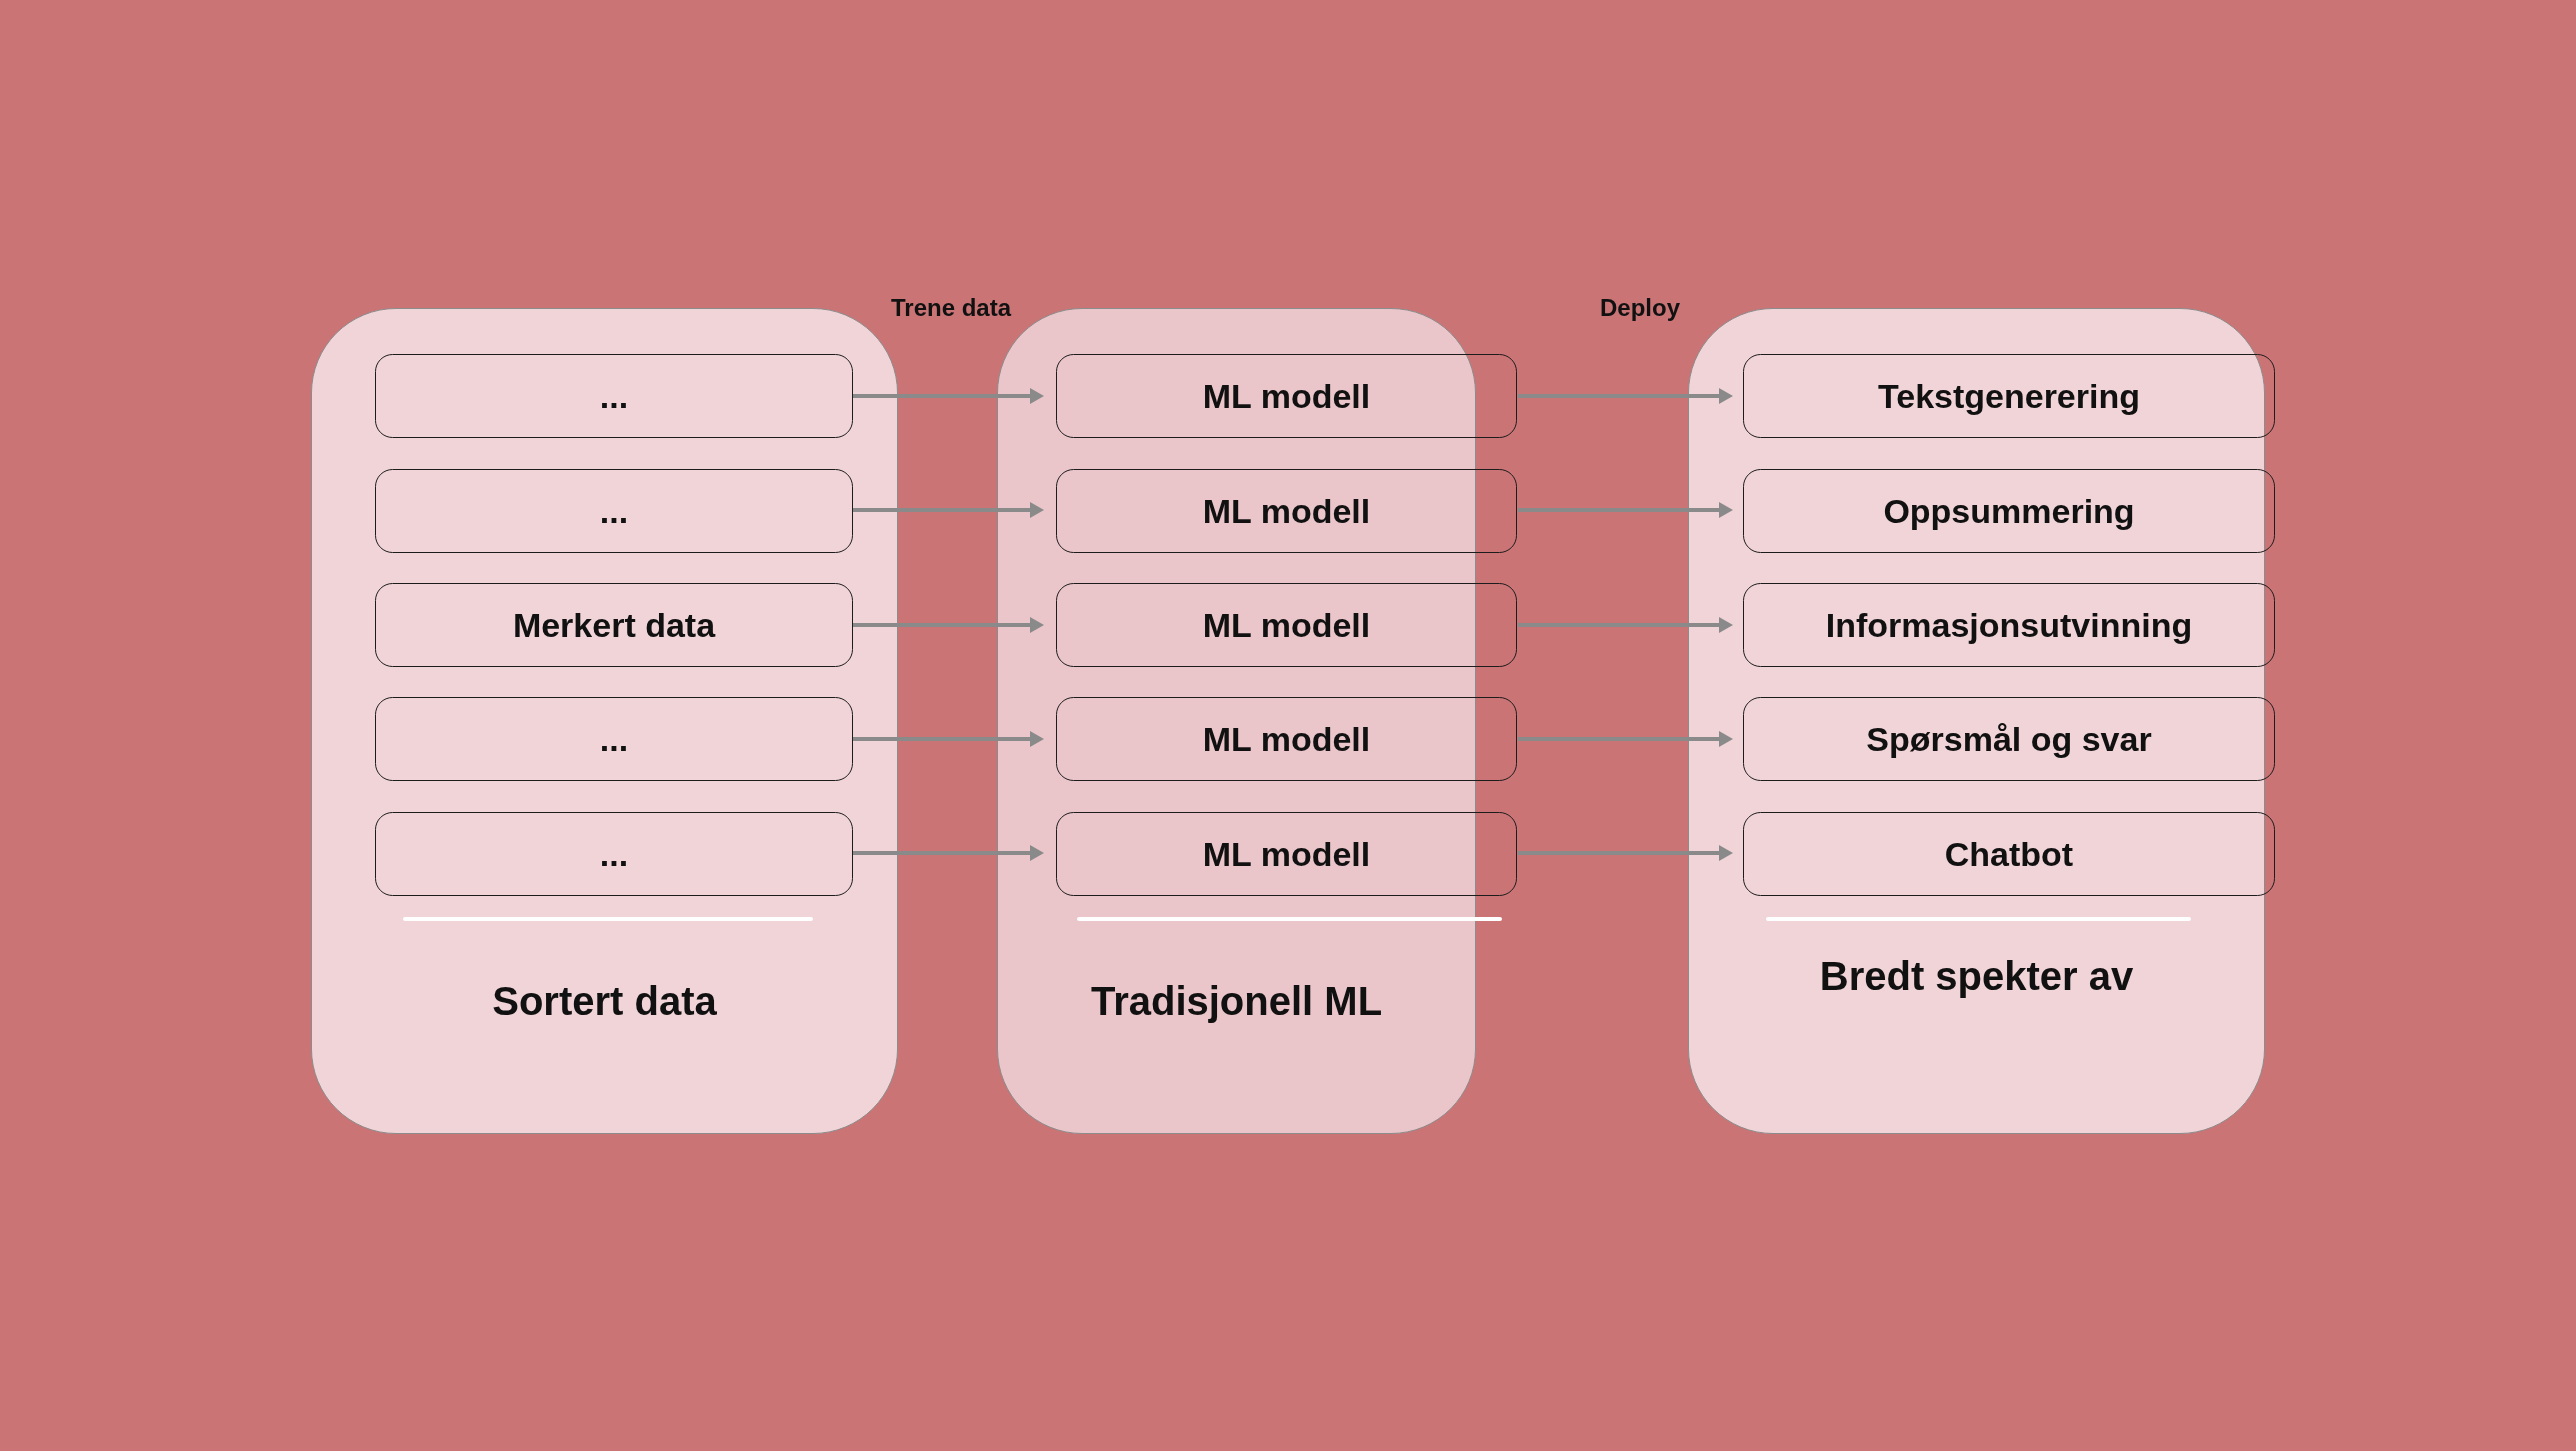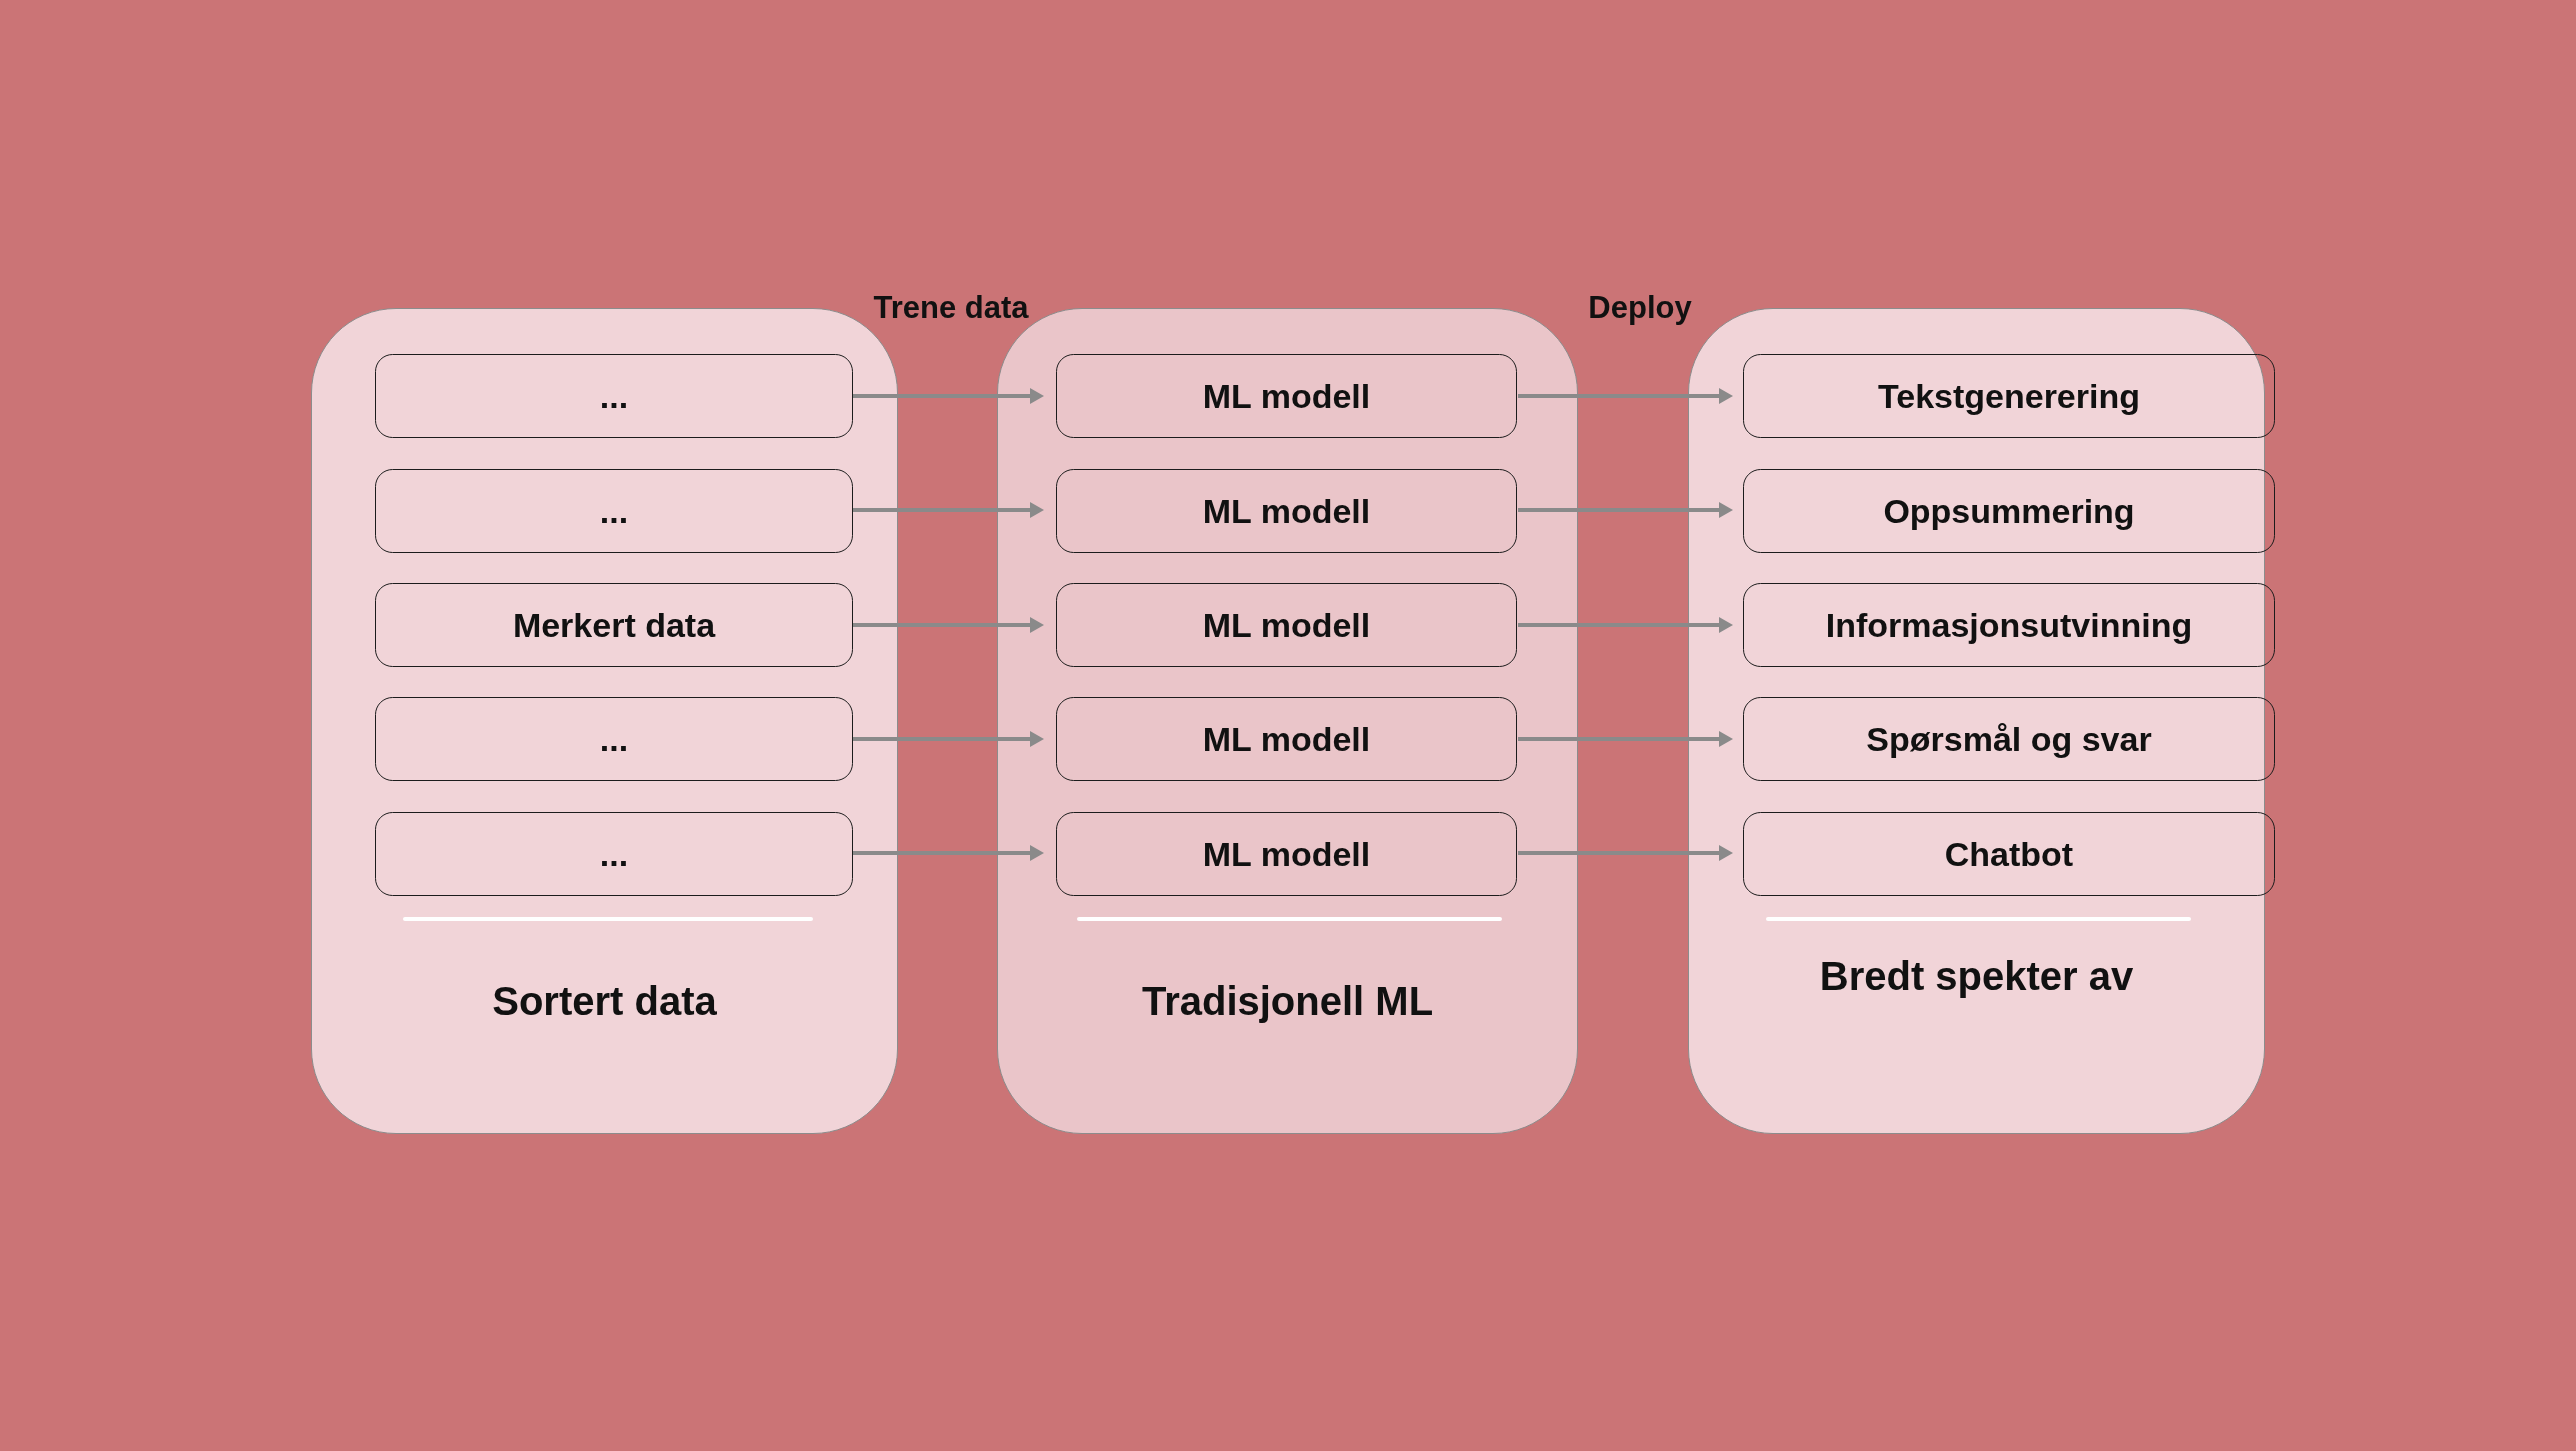--- a/index.html
+++ b/index.html
@@ -12,39 +12,39 @@
     position: relative;
     width: 2576px; height: 1451px;
     background: var(--bg, #cb7476);
     overflow: hidden;
     color: var(--text, #111);
   }
   .flow-label {
     position: absolute;
     width: 314px;
     top: 290px;
-    font-size: 31px;
+    font-size: 24px;
     text-align: center;
     line-height: 35px;
     white-space: nowrap;
   }
   #label-train { left: 794px; }
   #label-deploy { left: 1483px; }
 
   .panel {
     position: absolute;
     top: 308px;
     height: 826px;
     background: var(--panel-fill, #f1d4d8);
     border: 1.9px solid var(--panel-border, #8c8c8c);
     border-radius: 85px;
     box-sizing: border-box;
   }
   #panel-left   { left: 311px;  width: 587px; }
-  #panel-middle { left: 997px; width: 581px; background: var(--panel-mid-fill, #eac5c9); }
+  #panel-middle { left: 997px; width: 479px; background: var(--panel-mid-fill, #eac5c9); }
   #panel-right  { left: 1688px; width: 577px; }
 
   .box {
     position: absolute;
     height: 84px;
     border: 1.9px solid var(--box-border, #1c1c1c);
     border-radius: 17.6px;
     box-sizing: border-box;
     display: flex;
     align-items: center;

